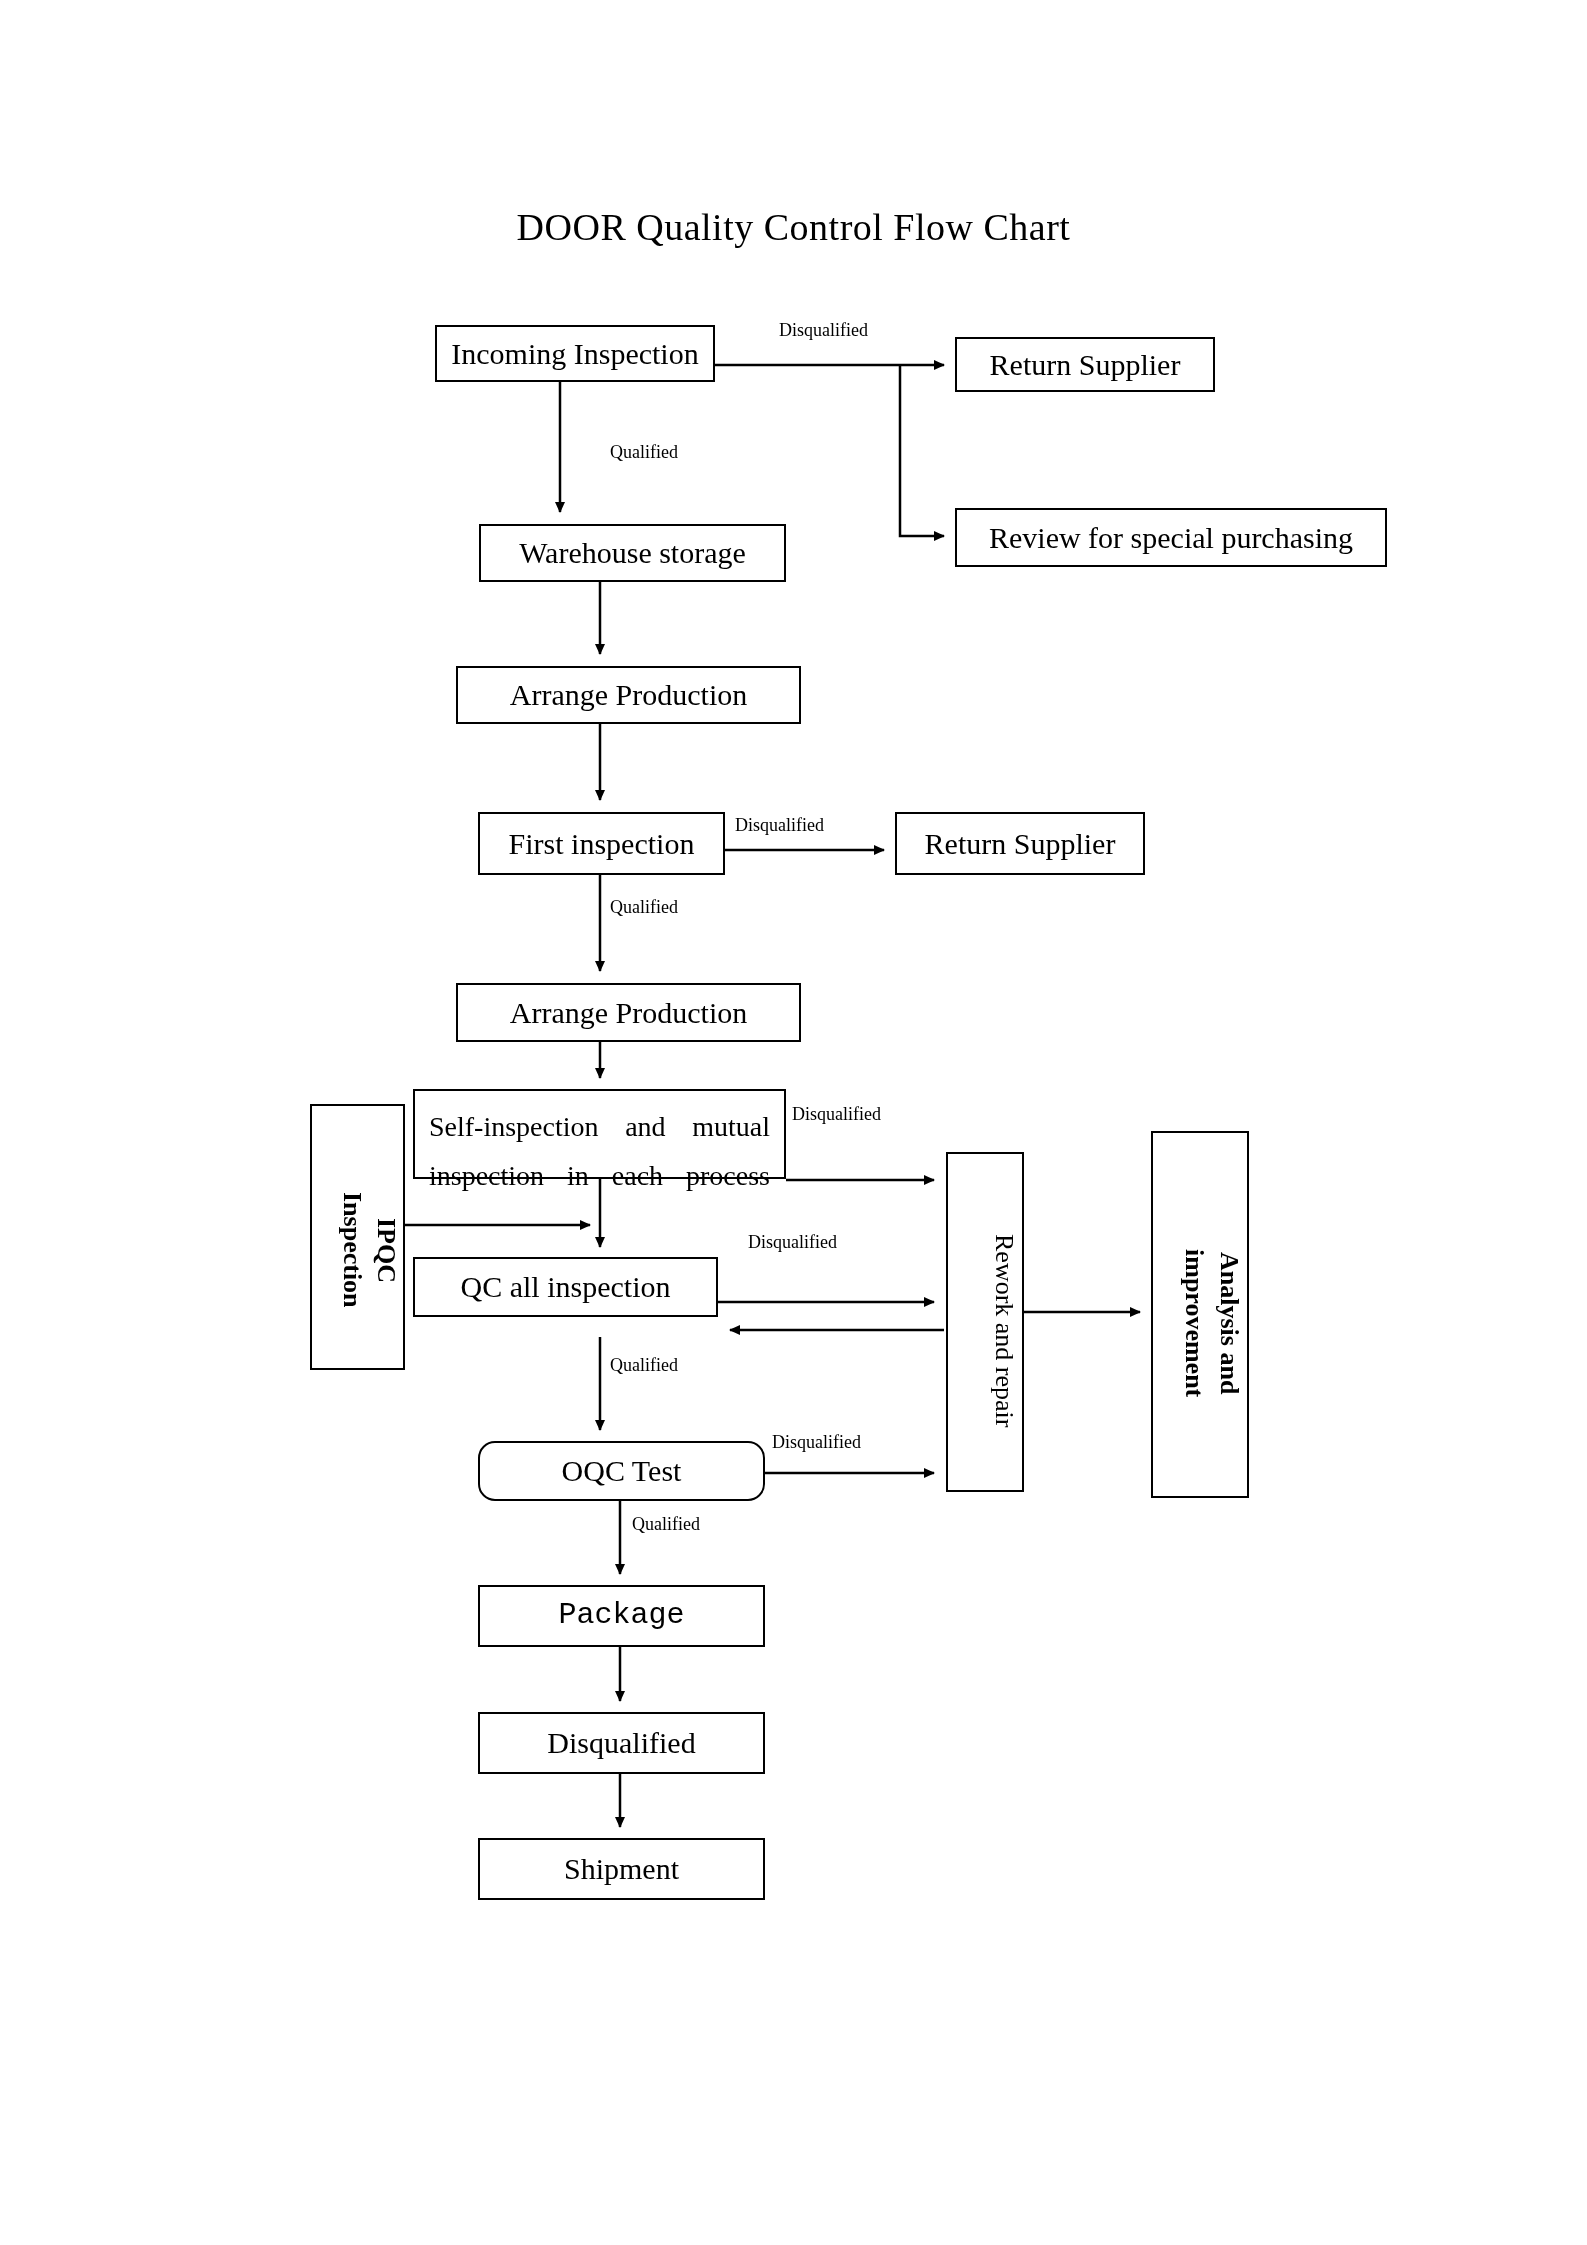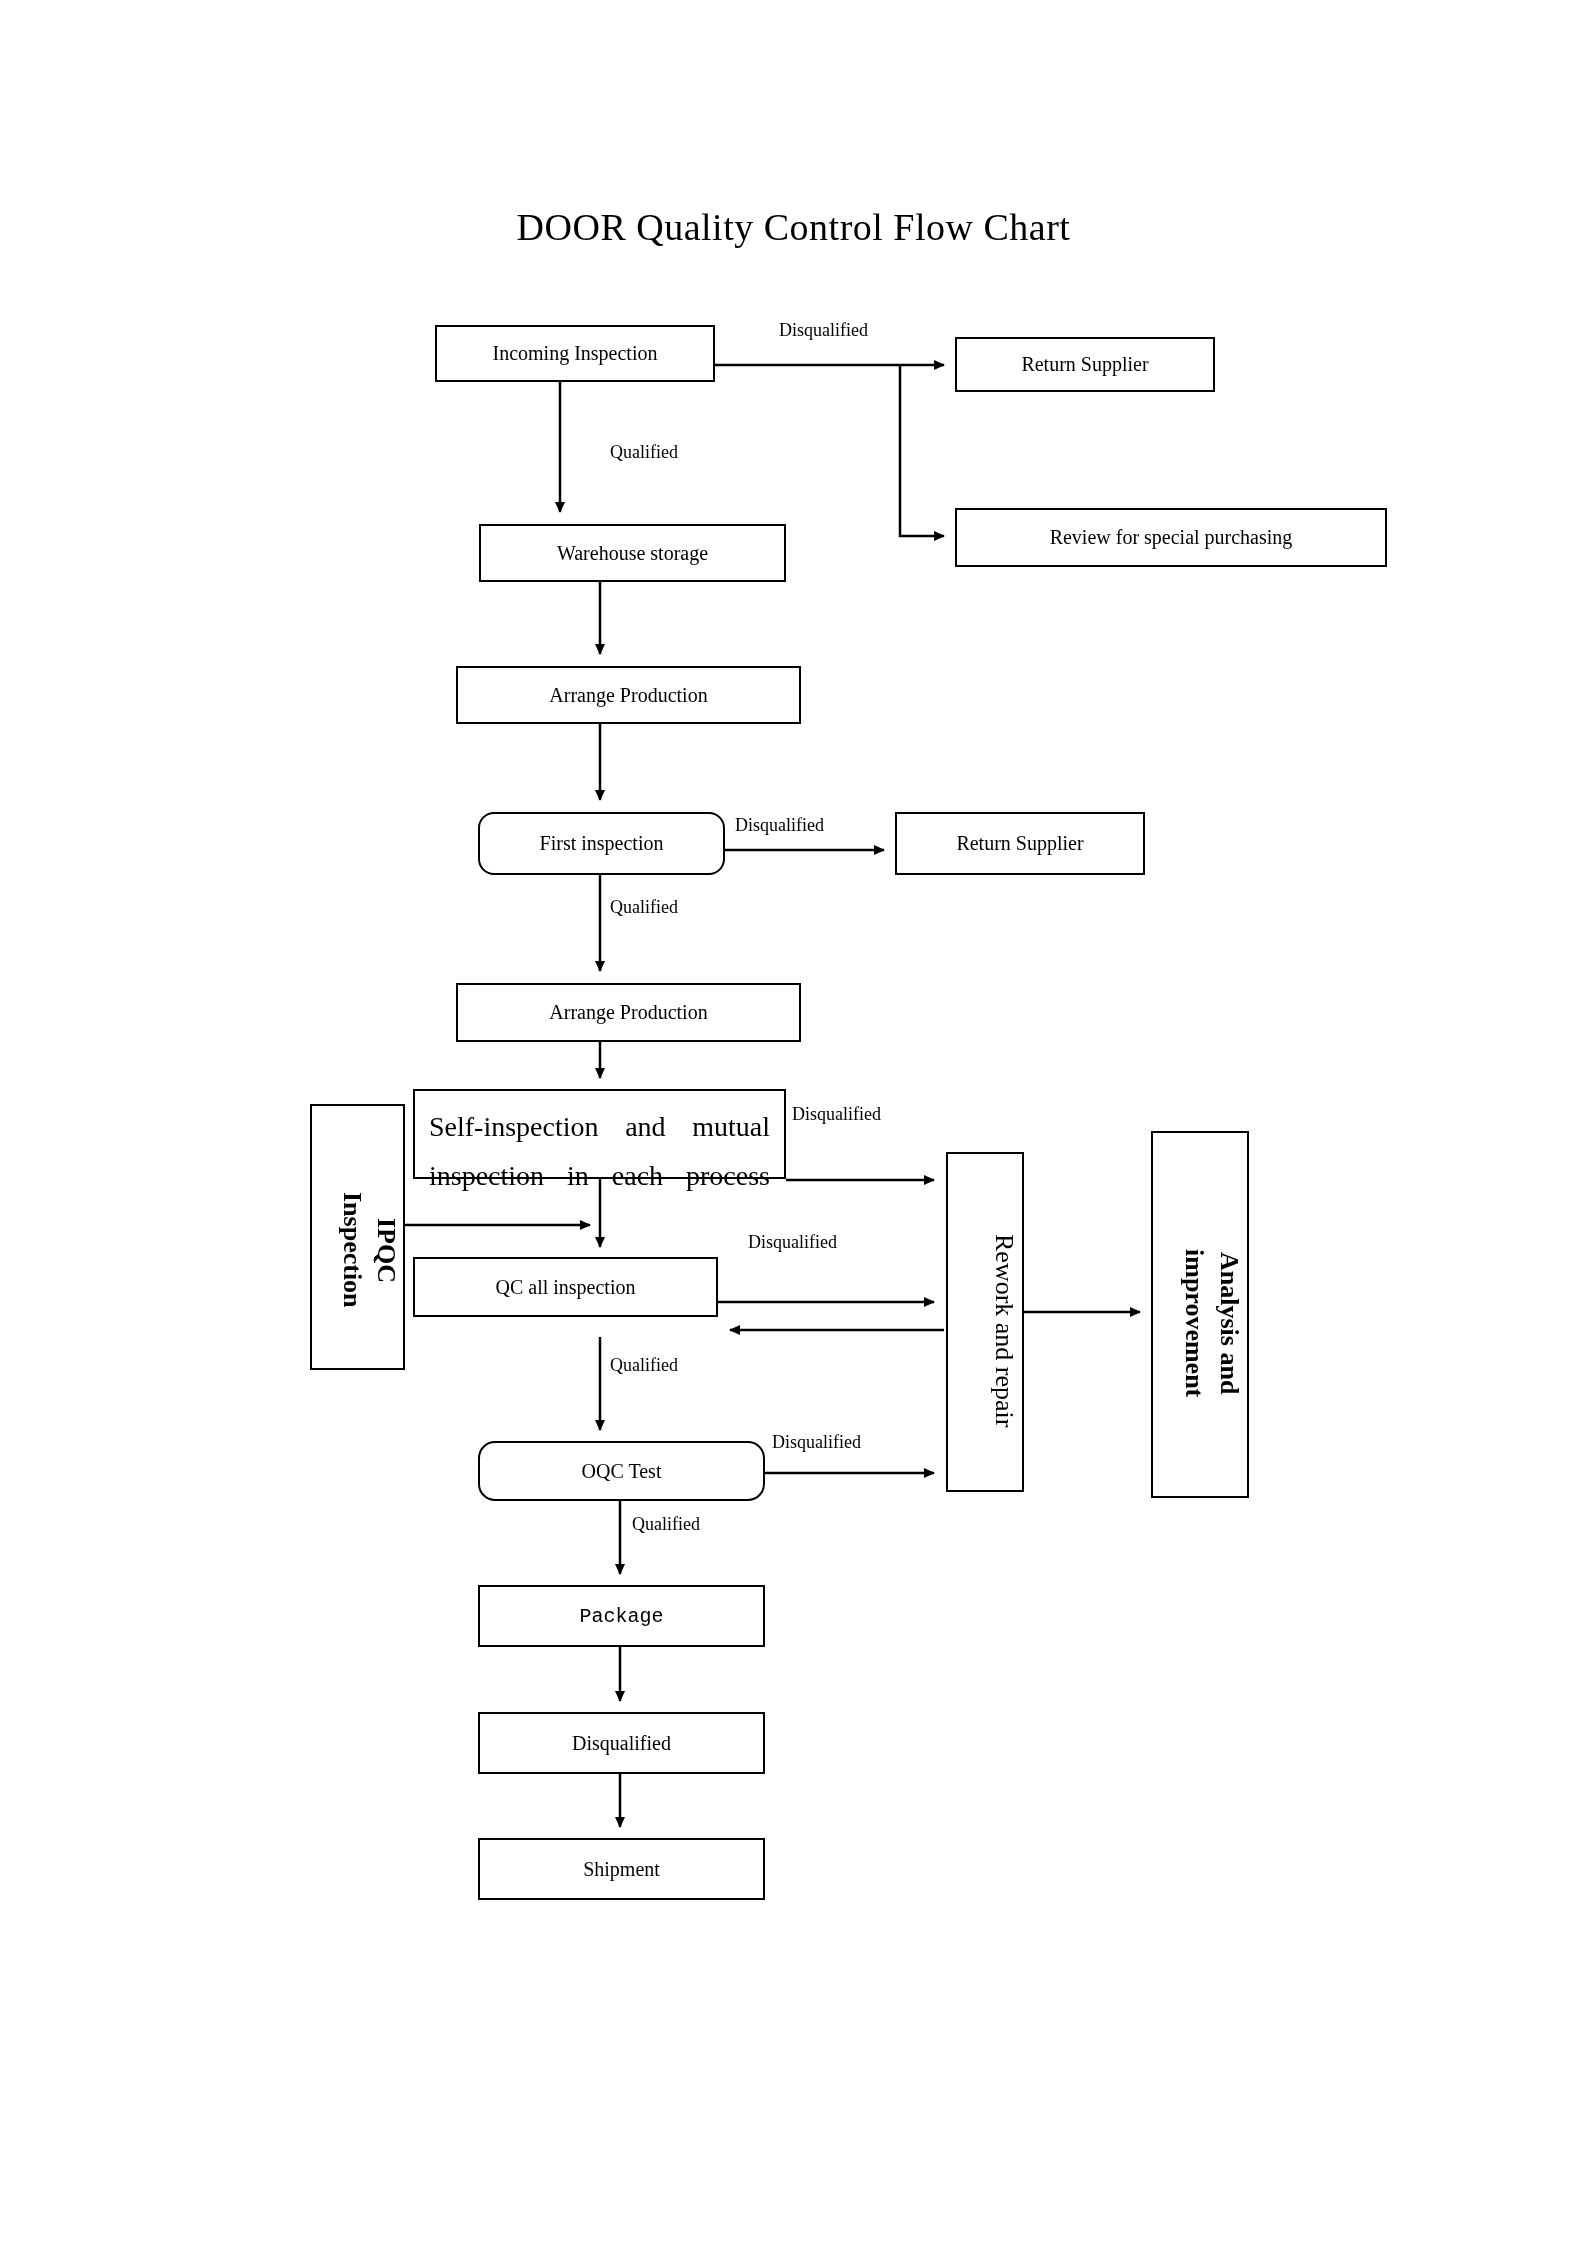--- a/index.html
+++ b/index.html
@@ -31,21 +31,21 @@
     white-space: nowrap;
   }
   .node {
     position: absolute;
     box-sizing: border-box;
     border: 2px solid #000000;
     background: #ffffff;
     display: flex;
     align-items: center;
     justify-content: center;
-    font-size: 20px;
+    font-size: 30px;
     line-height: 1.45;
     text-align: center;
     z-index: 3;
   }
   .node.justify {
     display: block;
     text-align: justify;
     text-align-last: justify;
     padding: 11px 14px 0 14px;
     font-size: 28px;
@@ -147,21 +147,21 @@
   <div class="node" style="left:435px; top:325px; width:280px; height:57px;">Incoming Inspection</div>
 
   <div class="node" style="left:955px; top:337px; width:260px; height:55px;">Return Supplier</div>
 
   <div class="node" style="left:955px; top:508px; width:432px; height:59px;">Review for special purchasing</div>
 
   <div class="node" style="left:479px; top:524px; width:307px; height:58px;">Warehouse storage</div>
 
   <div class="node" style="left:456px; top:666px; width:345px; height:58px;">Arrange Production</div>
 
-  <div class="node" style="left:478px; top:812px; width:247px; height:63px;border-radius:16px;">First inspection</div>
+  <div class="node" style="left:478px; top:812px; width:247px; height:63px;">First inspection</div>
 
   <div class="node" style="left:895px; top:812px; width:250px; height:63px;">Return Supplier</div>
 
   <div class="node" style="left:456px; top:983px; width:345px; height:59px;">Arrange Production</div>
 
   <div class="node justify" style="left:413px; top:1089px; width:373px; height:90px;">Self-inspection and mutual inspection in each process</div>
 
   <div class="node ipqc" style="left:310px; top:1104px; width:95px; height:266px;">
     <span>IPQC</span><br>
     <span>Inspection</span>

